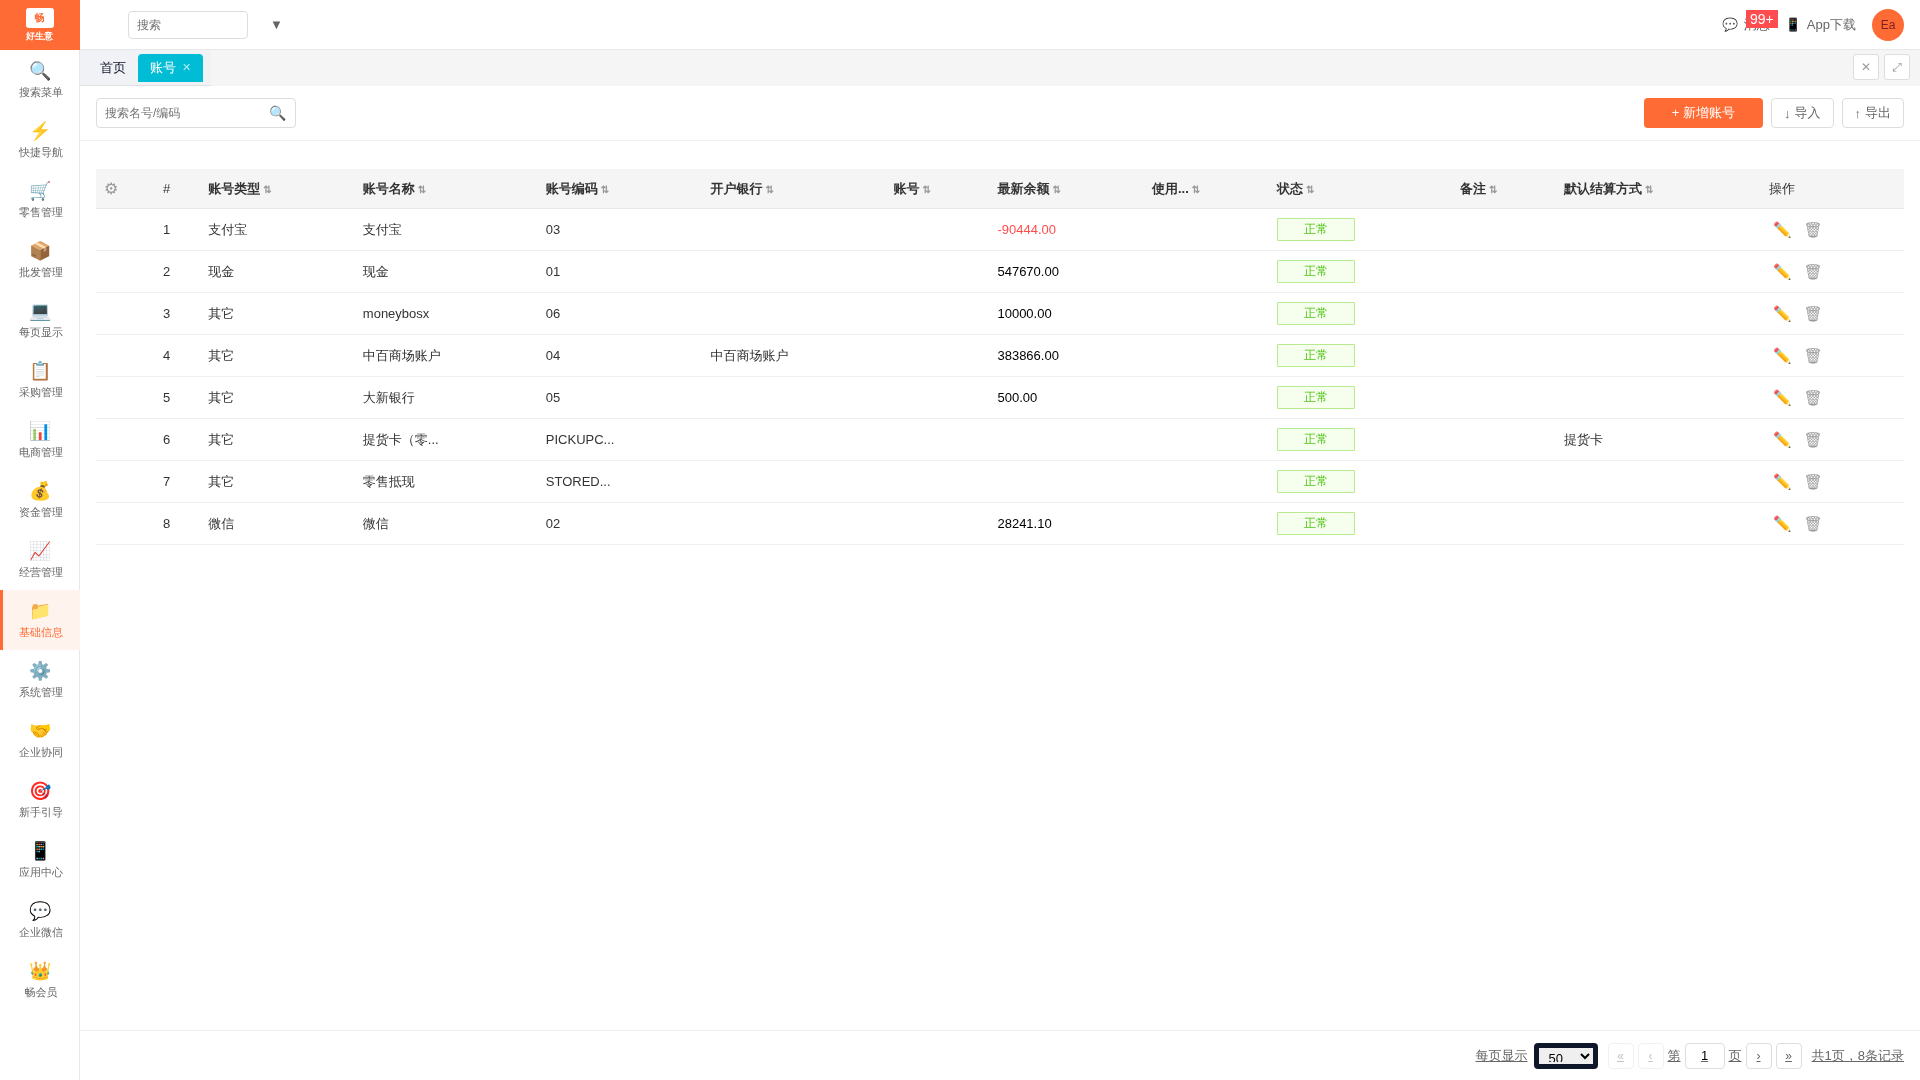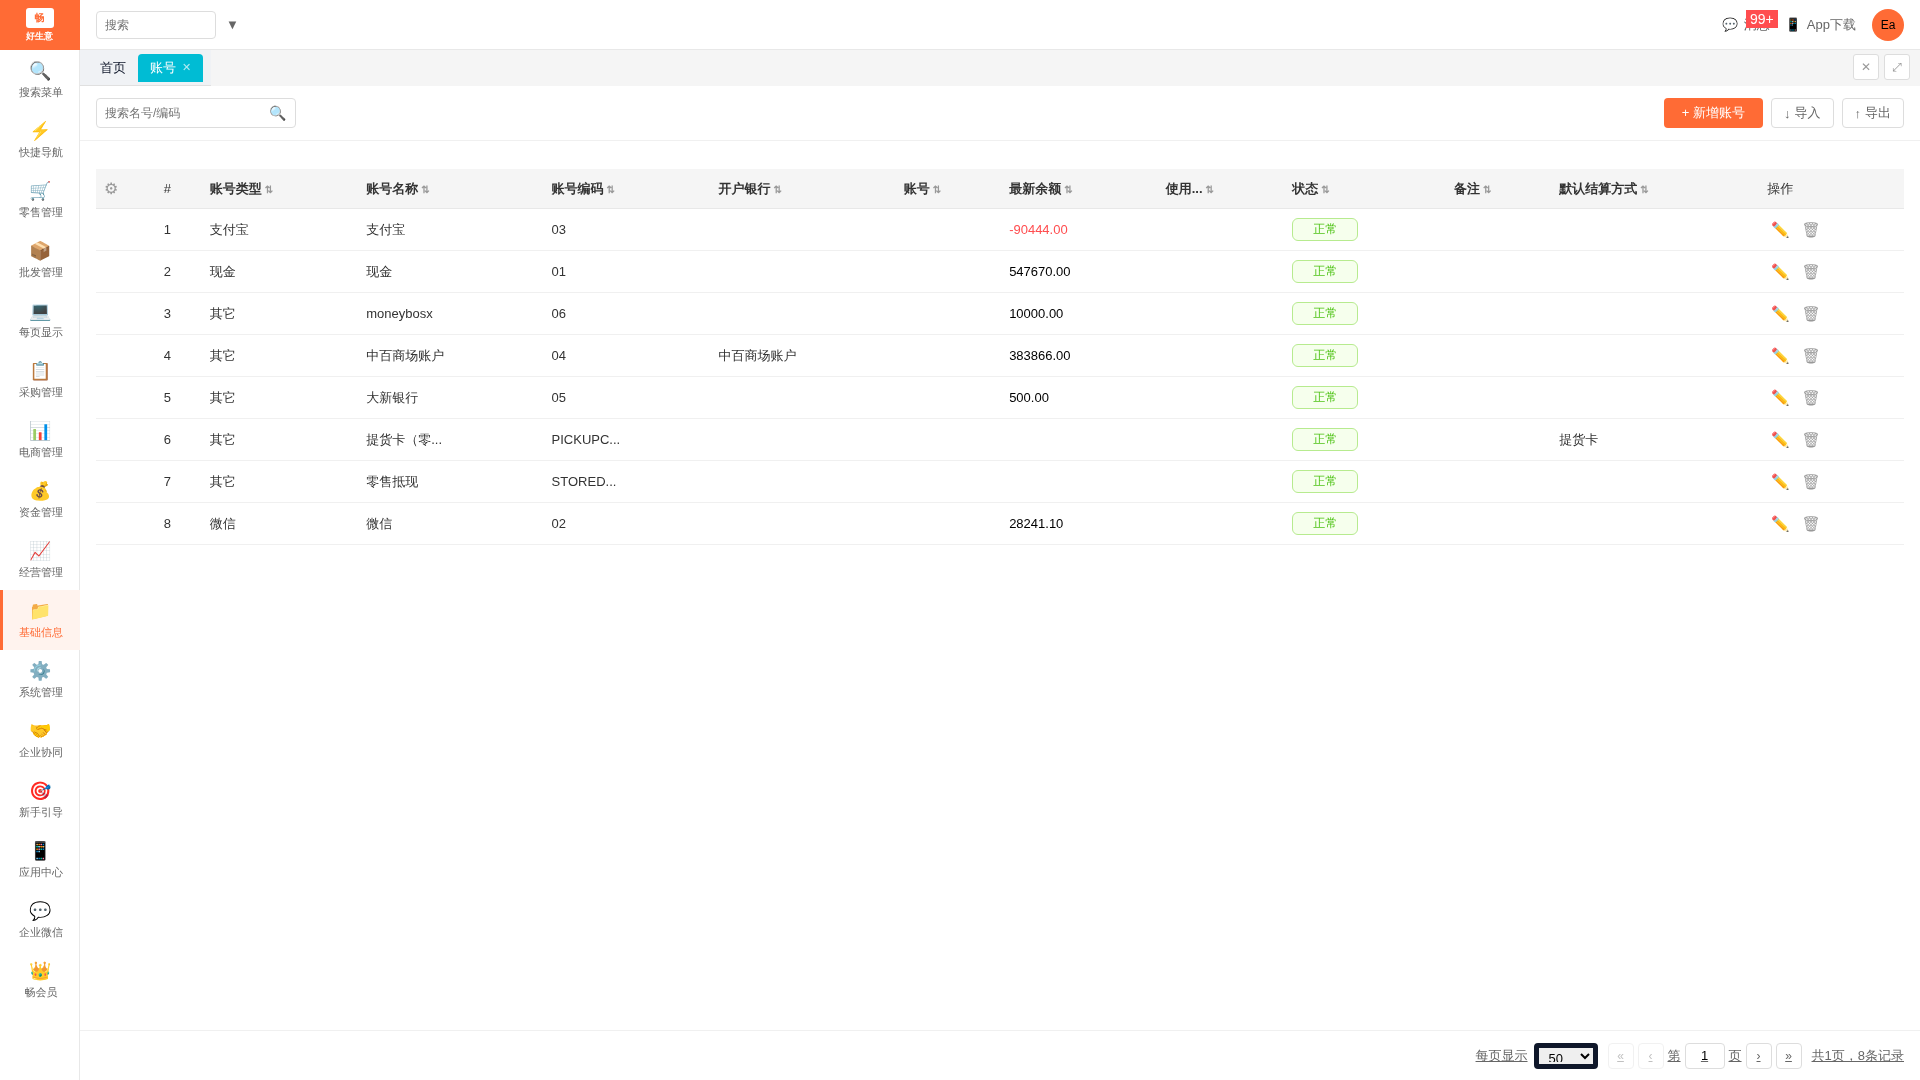--- a/index.html
+++ b/index.html
@@ -82,21 +82,22 @@
       display: flex;
       align-items: center;
       justify-content: space-between;
       padding: 0 16px;
       border-bottom: 1px solid #e8e8e8;
       flex-shrink: 0;
     }
     .header-left {
       display: flex;
       align-items: center;
-      gap: 10px;
+      gap: 22px;
+      margin-left: 32px;
     }
     .header-search {
       width: 120px;
       height: 28px;
       border: 1px solid #ddd;
       border-radius: 4px;
       padding: 0 8px;
       font-size: 12px;
     }
     .header-dropdown-btn {
@@ -141,21 +142,21 @@
       font-size: 12px;
     }
     .header-avatar {
       width: 32px;
       height: 32px;
       border-radius: 50%;
       background: #ff6b35;
       display: flex;
       align-items: center;
       justify-content: center;
-      color: #000000;
+      color: #7f1d1d;
       font-size: 12px;
       cursor: pointer;
     }
 
     
     .tab-bar {
       height: 36px;
       background: #f0f2f5;
       display: flex;
       align-items: center;
@@ -230,21 +231,21 @@
     .toolbar-right {
       display: flex;
       align-items: center;
       gap: 8px;
     }
     .btn-primary {
       background: #ff6b35;
       color: #fff;
       border: none;
       border-radius: 4px;
-      padding: 0 18px;
+      padding: 0 28px;
       height: 30px;
       cursor: pointer;
       font-size: 13px;
       display: flex;
       align-items: center;
       gap: 4px;
     }
     .btn-default {
       background: #fff;
       color: #666;
@@ -287,22 +288,22 @@
     }
     .sort-icon { color: #999; font-size: 10px; margin-left: 3px; }
     td {
       padding: 9px 8px;
       border-bottom: 1px solid #f0f0f0;
       color: #333;
       font-size: 13px;
     }
     .status-badge {
       display: inline-block;
-      padding: 2px 20px;
-      border-radius: 6px;
+      padding: 2px 26px;
+      border-radius: 1px;
       font-size: 12px;
       background: #e6f4ff;
       color: #1890ff;
       border: 1px solid #91caff;
     }
     .status-normal {
       background: #f6ffed;
       color: #52c41a;
       border: 1px solid #b7eb8f;
     }

